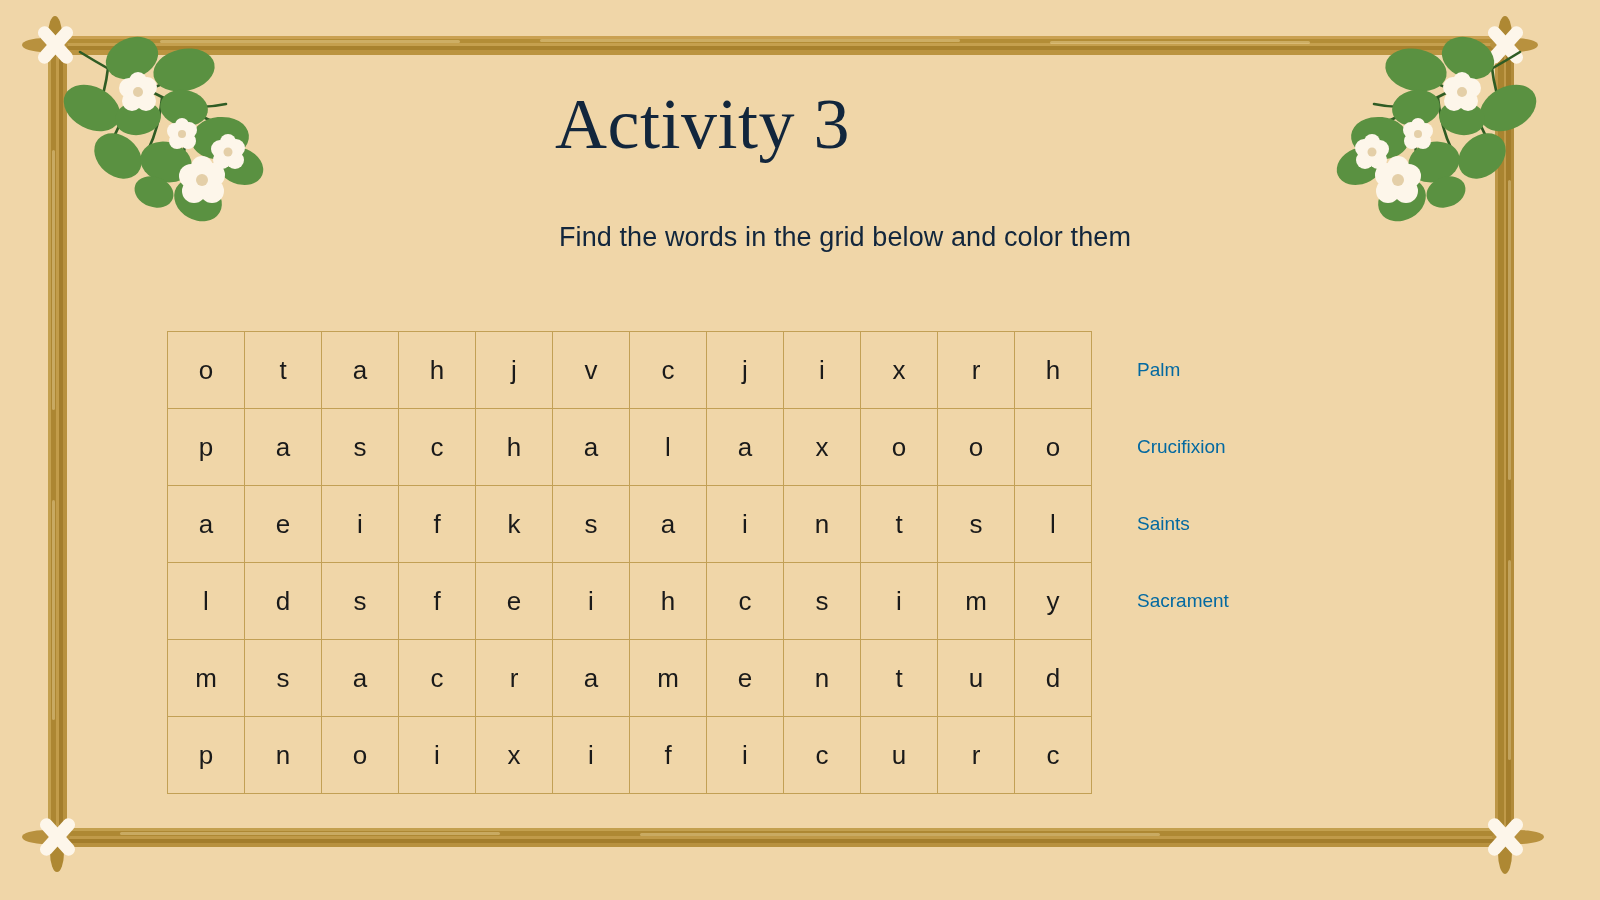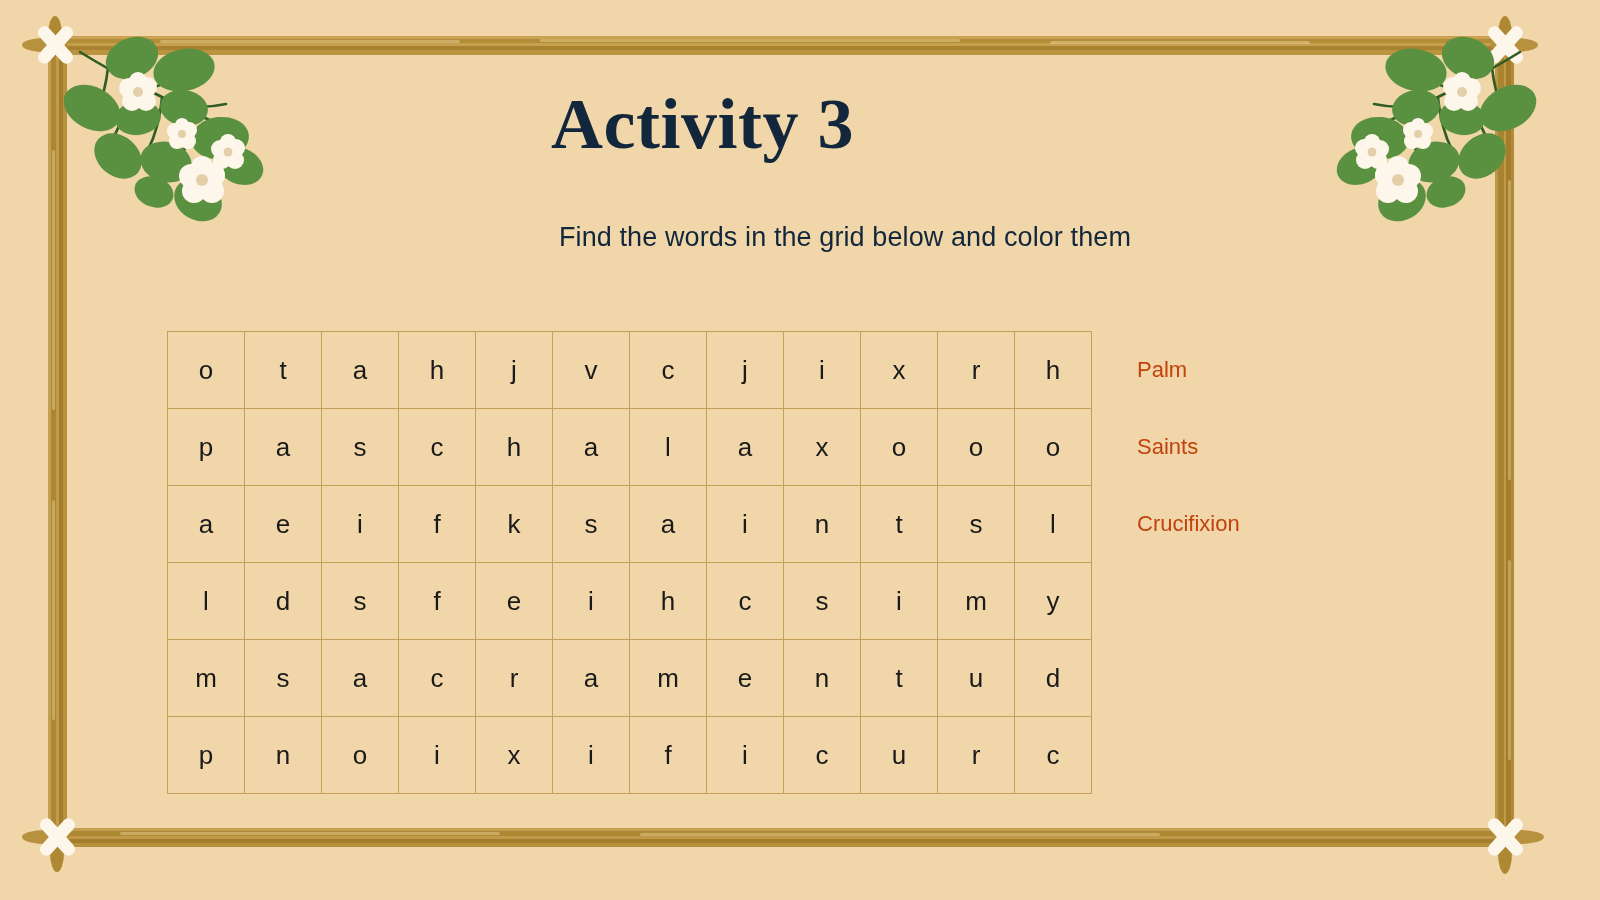--- a/index.html
+++ b/index.html
@@ -106,21 +106,21 @@
   
   .sprig { position: absolute; }
 
   
   .title {
     position: absolute;
     left: 0; top: 88px;
     width: 1405px;
     text-align: center;
     font-family: "Liberation Serif", serif;
-    font-weight: bold;
+    font-weight: normal;
     font-size: 72px;
     line-height: 1;
     color: #12263c;
     letter-spacing: 0.5px;
   }
   .subtitle {
     position: absolute;
     left: 0; top: 222px;
     width: 1600px;
     text-align: center;
@@ -150,22 +150,22 @@
   
   .wordlist {
     position: absolute;
     left: 1137px; top: 331px;
     width: 340px;
   }
   .wordlist li {
     list-style: none;
     height: 77px;
     line-height: 77px;
-    font-size: 22px;
-    color: #c2410c;
+    font-size: 19px;
+    color: #0369a1;
     white-space: nowrap;
   }
 </style>
 </head>
 <body>
 
 <div id="slide">
 
   <div class="frame-bar frame-top"></div>
   <div class="frame-bar frame-bottom"></div>
@@ -417,17 +417,18 @@
           <td>c</td>
           <td>u</td>
           <td>r</td>
           <td>c</td>
         </tr>
       </tbody>
   </table>
 
   <ul class="wordlist" id="word-list">
       <li>Palm</li>
+      <li>Crucifixion</li>
       <li>Saints</li>
-      <li>Crucifixion</li>
+      <li>Sacrament</li>
     </ul>
 
 </div>
 
 </body></html>

